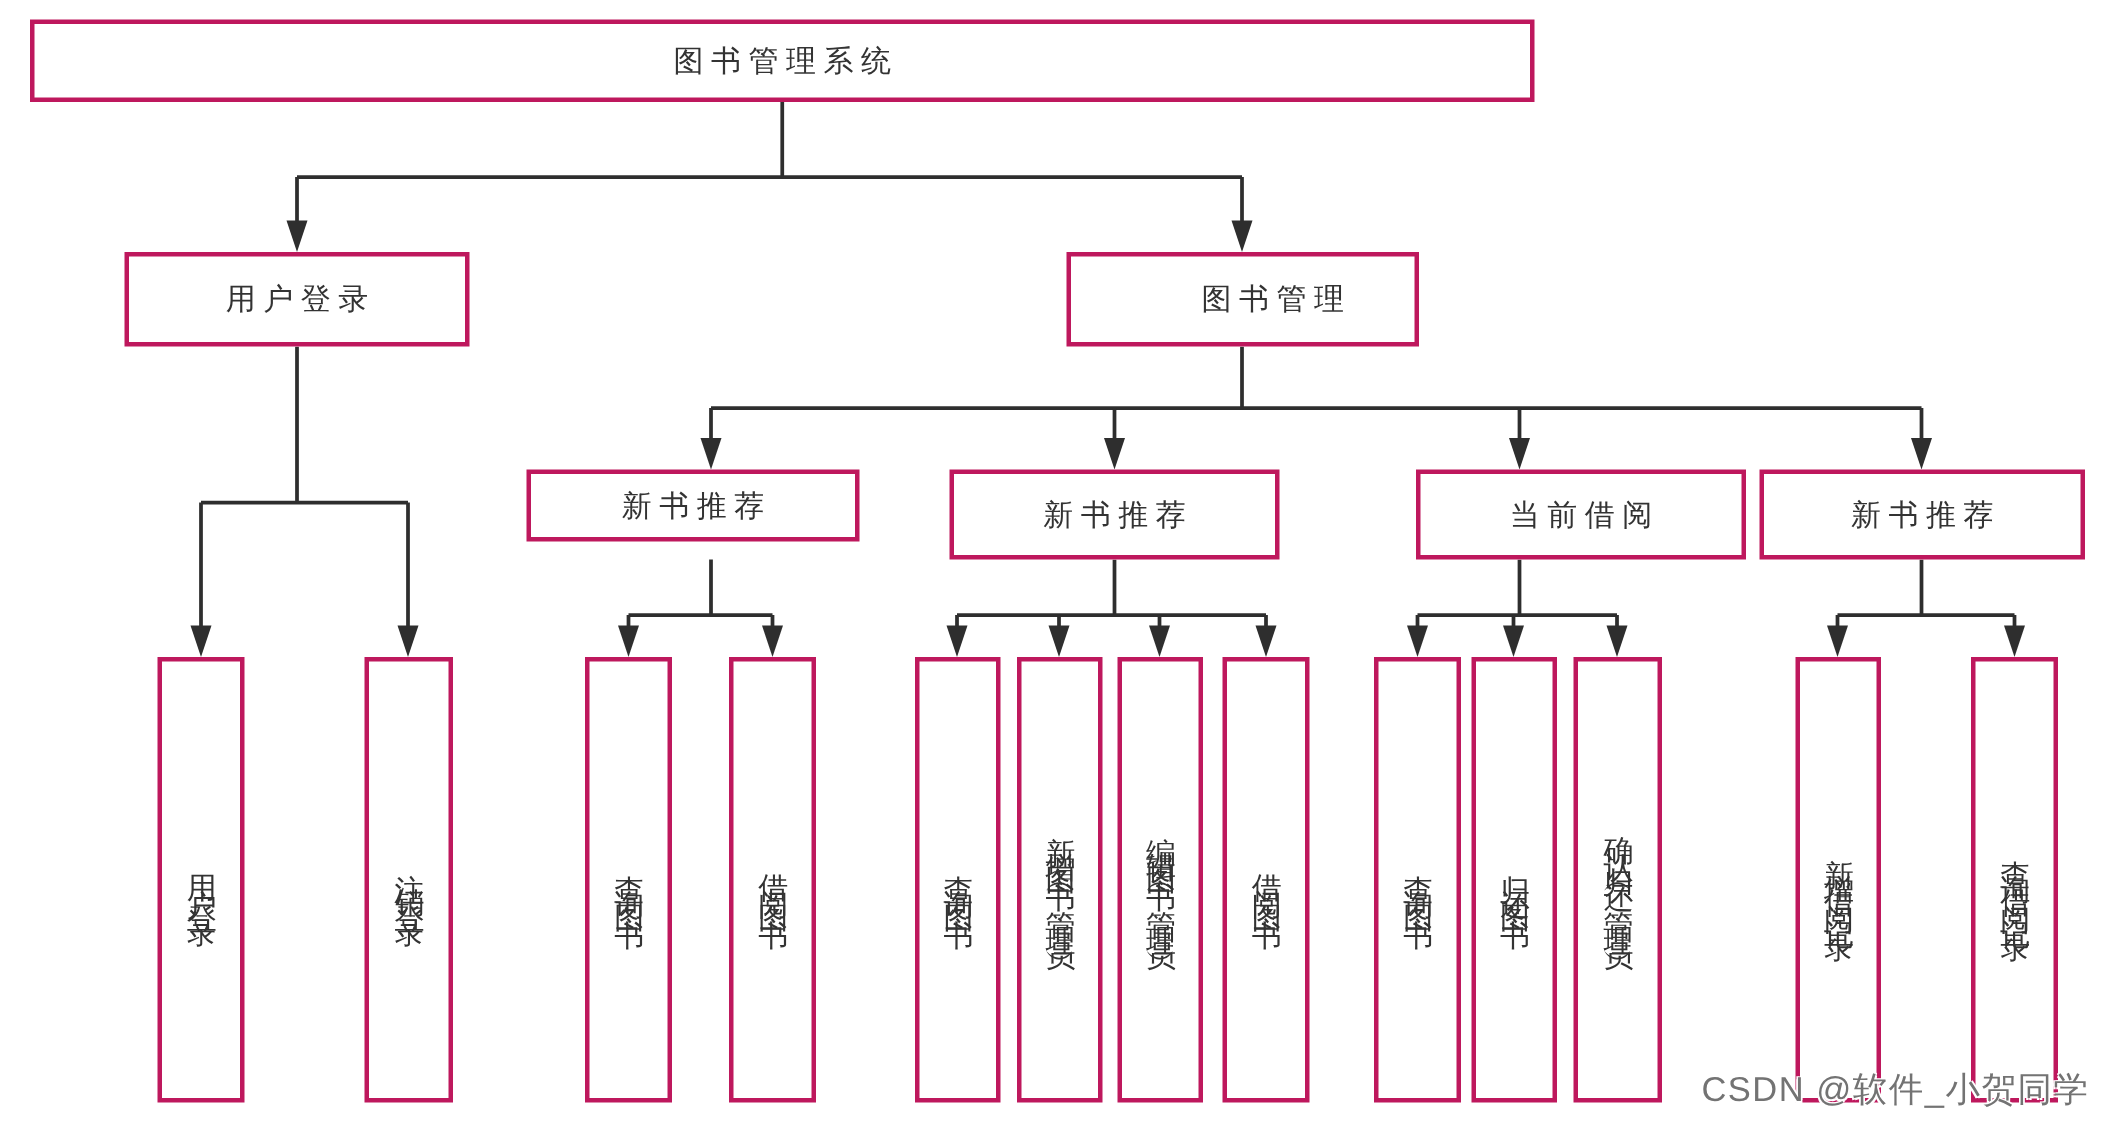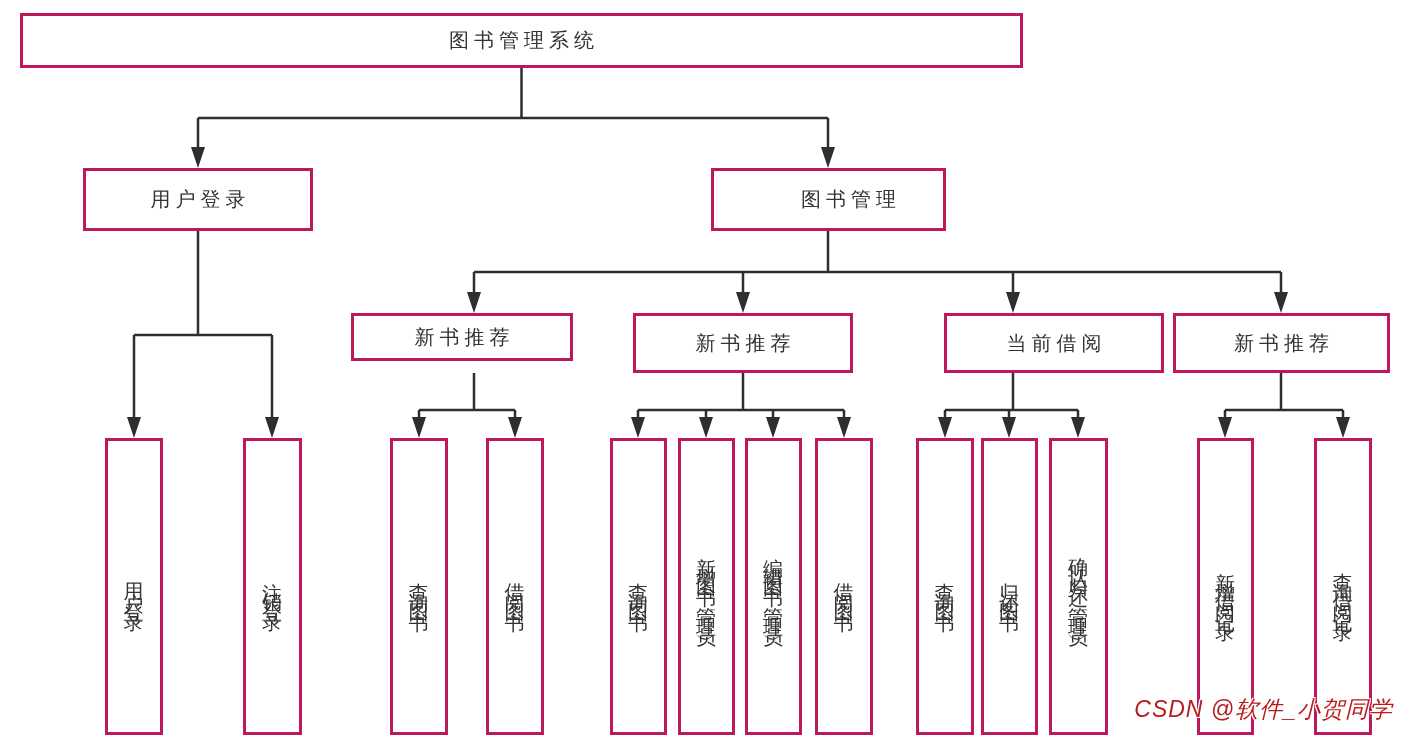--- a/index.html
+++ b/index.html
@@ -36,27 +36,26 @@
   .node.v span {
     writing-mode: vertical-rl;
     text-orientation: mixed;
     letter-spacing: 10px;
     line-height: 1.1;
     white-space: nowrap;
   }
   .watermark {
     position: absolute;
     right: 12px;
-    bottom: 22px;
+    bottom: 5px;
     font-size: 23px;
     letter-spacing: 1px;
-    color: #b91c1c;
+    color: #737373;
     text-shadow: 1px 1px 0 #ffffff, -1px -1px 0 #ffffff, 1px -1px 0 #ffffff, -1px 1px 0 #ffffff;
     white-space: nowrap;
-    font-style: italic;
   }
 </style>
 </head>
 <body>
 
 <div class="canvas">
 
   <svg class="connectors" viewBox="0 0 1405 747" xmlns="http://www.w3.org/2000/svg">
     <g stroke="#2e2e2e" stroke-width="2.5" fill="none">
 

